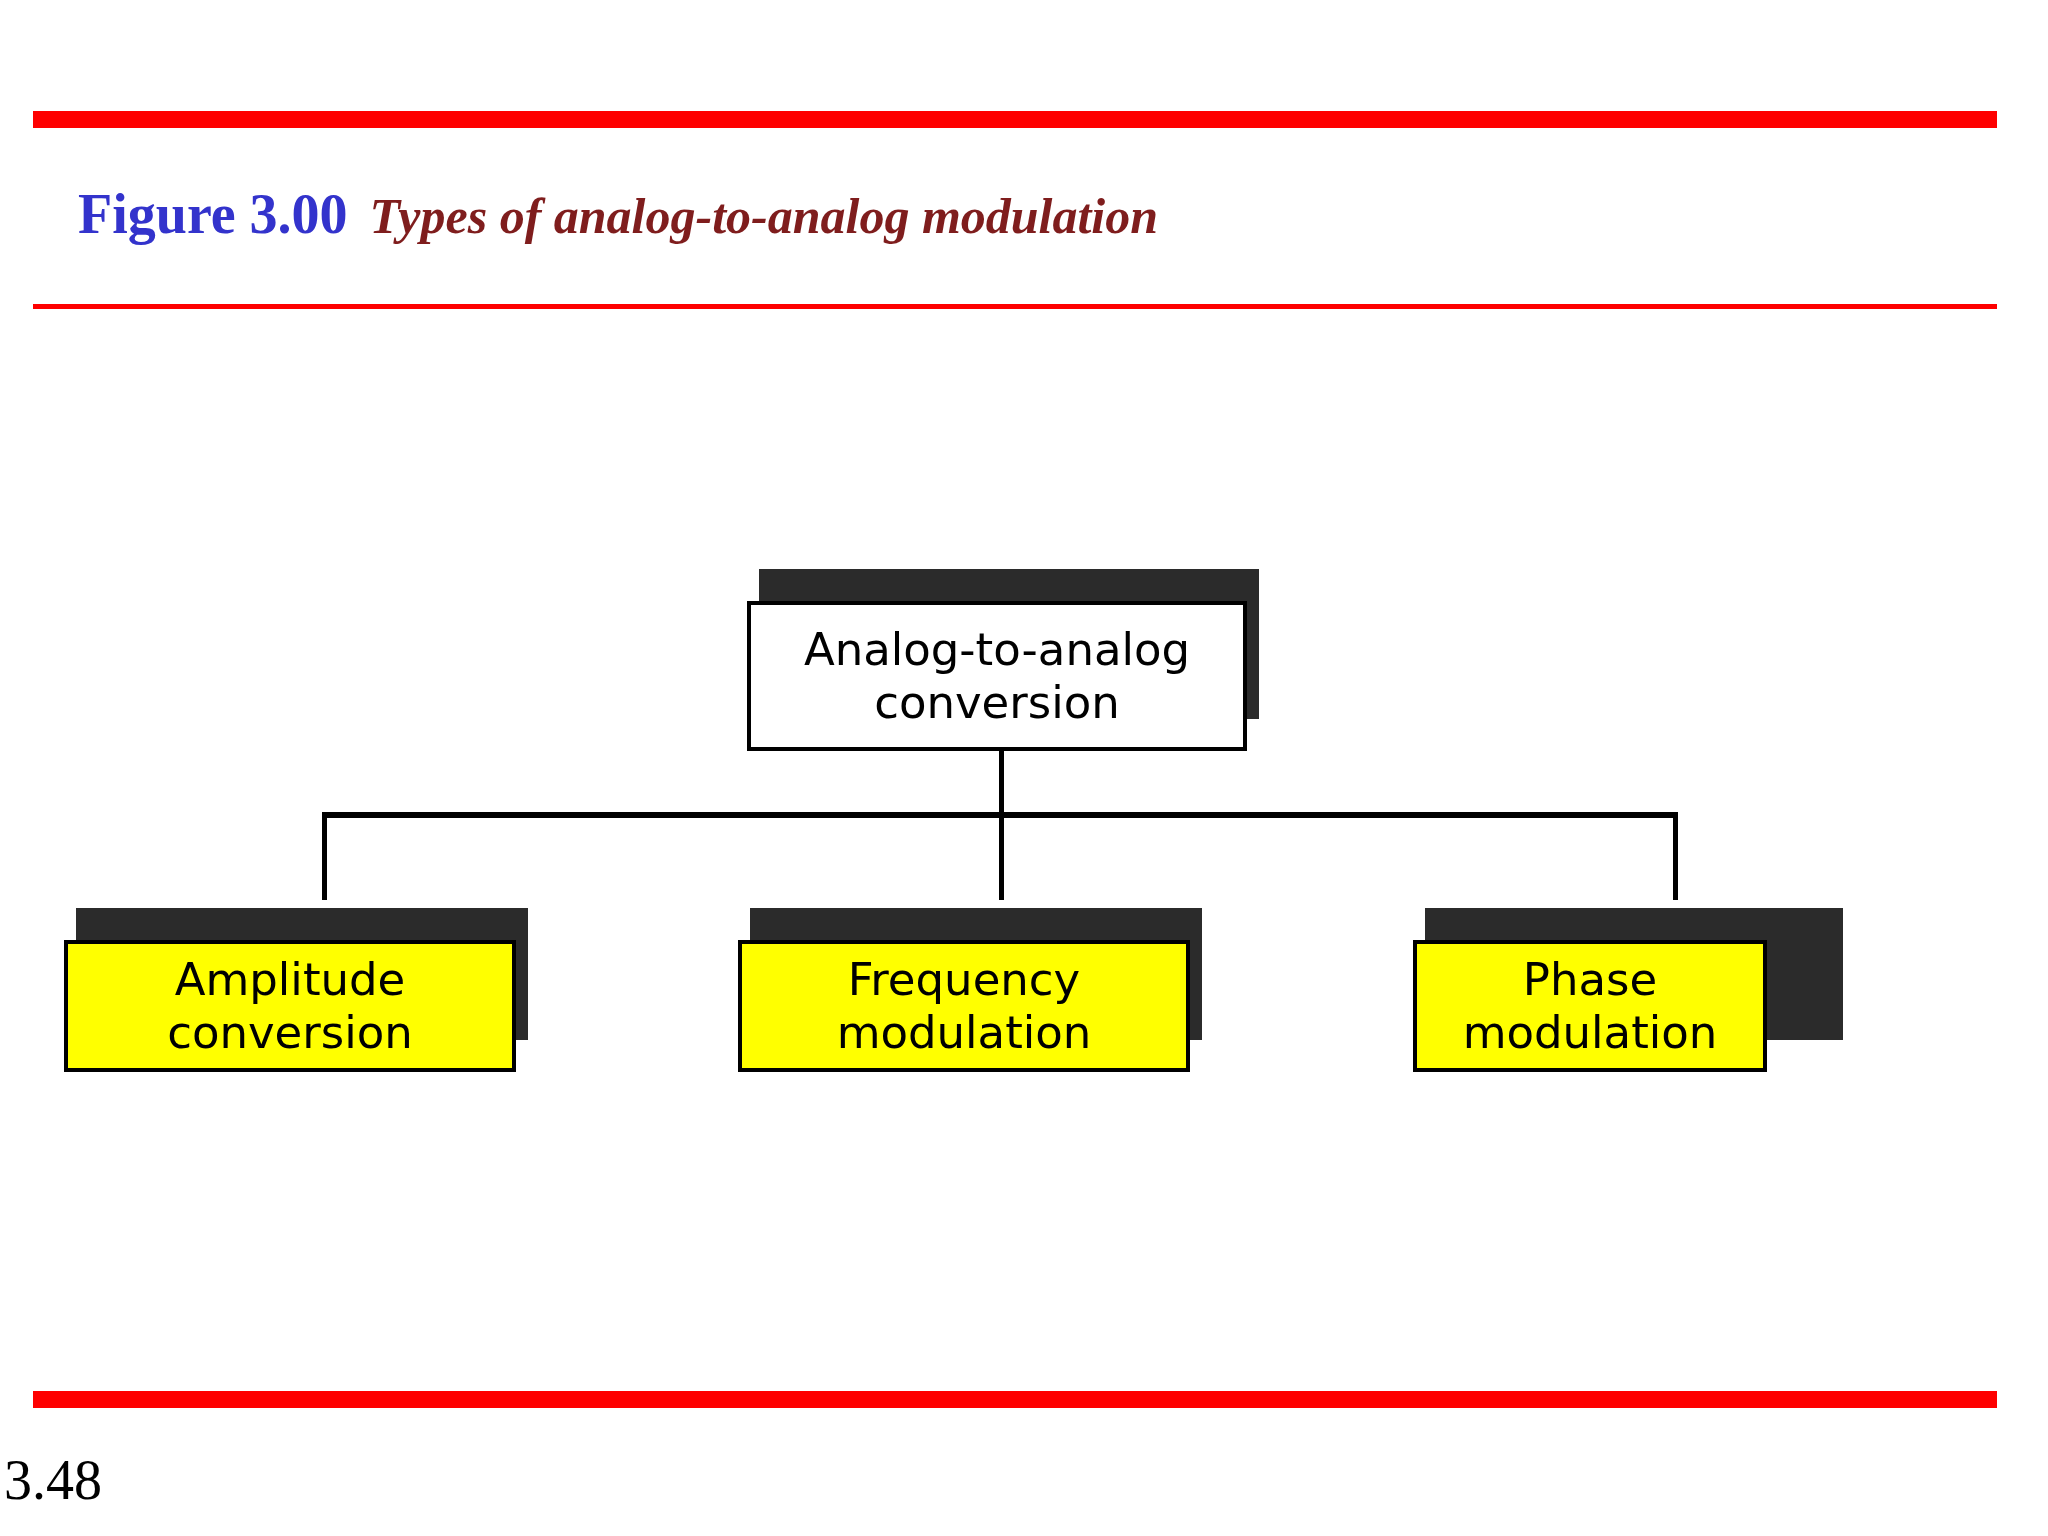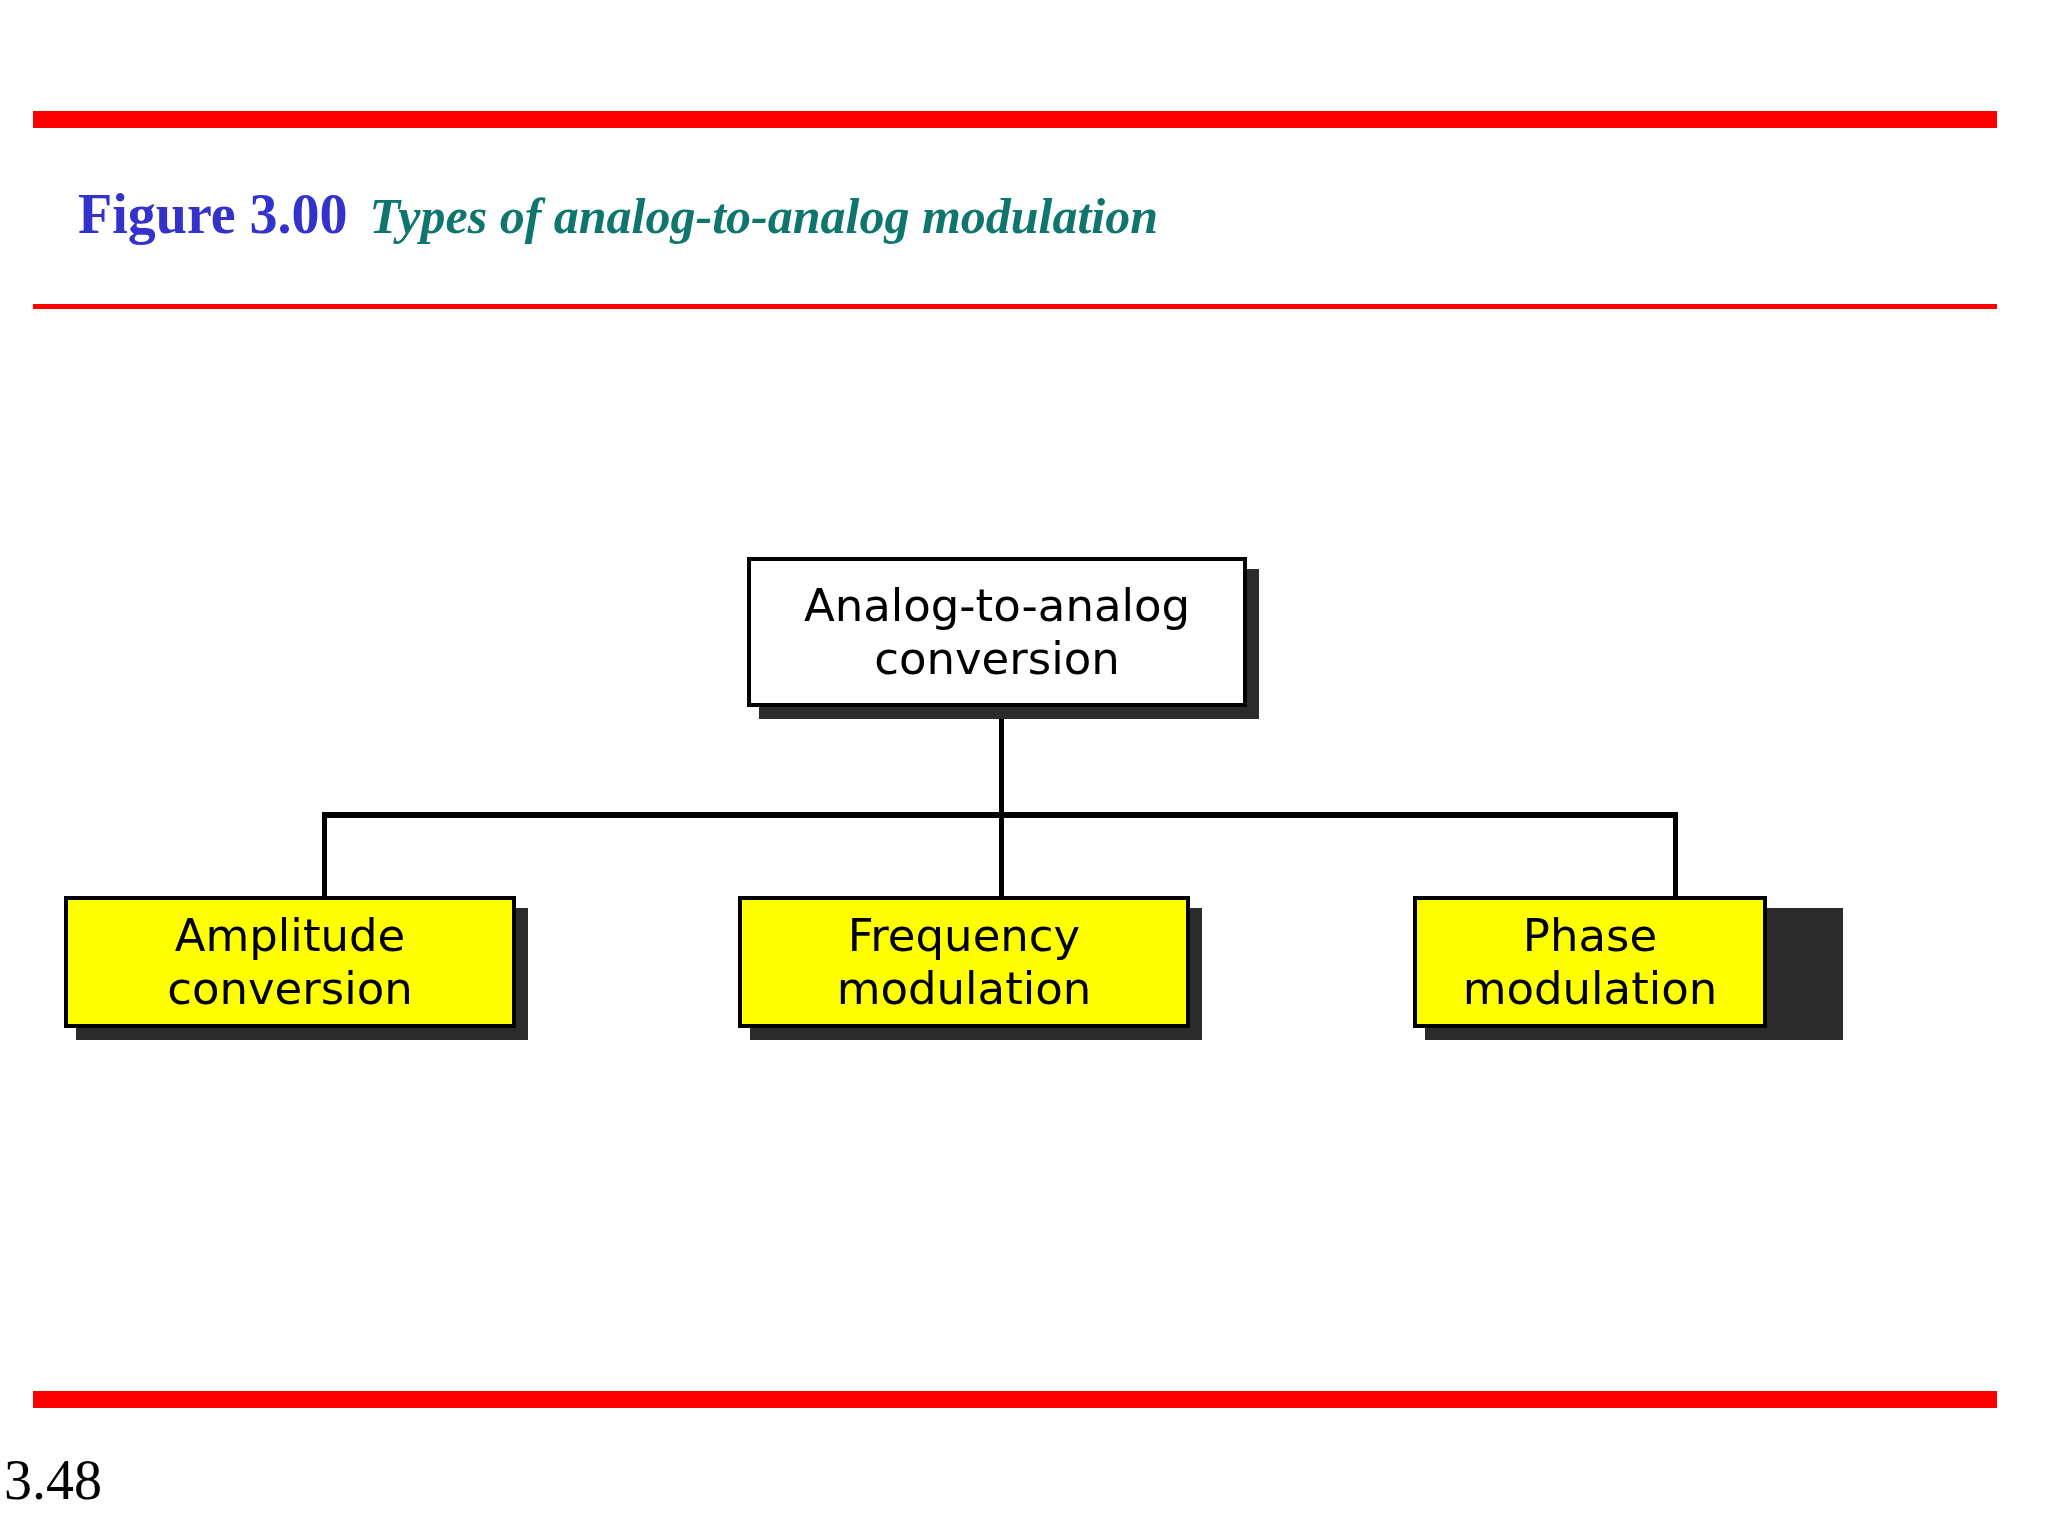--- a/index.html
+++ b/index.html
@@ -38,21 +38,21 @@
     font-weight: bold;
     font-size: 56px;
     color: #3333CC;
     letter-spacing: 0px;
   }
   #figure-caption {
     font-family: "Liberation Serif", "DejaVu Serif", serif;
     font-weight: bold;
     font-style: italic;
     font-size: 50px;
-    color: #0f766e;
+    color: #7f1d1d;
     margin-left: 22px;
   }
 
   
   #page-number {
     position: absolute;
     left: 4px;
     top: 1452px;
     font-family: "Liberation Serif", "DejaVu Serif", serif;
     font-size: 56px;
@@ -73,20 +73,21 @@
     position: absolute;
     box-sizing: border-box;
     border: 4px solid #000000;
     display: flex;
     align-items: center;
     justify-content: center;
     text-align: center;
     color: #000000;
     font-family: "DejaVu Sans", "Liberation Sans", sans-serif;
     z-index: 3;
+    margin-top: 44px;
   }
   .node-shadow {
     position: absolute;
     background: #2B2B2B;
     z-index: 2;
   }
 
   #node-root {
     left: 747px;  top: 557px;  width: 500px; height: 150px;
     background: #FFFFFF;

